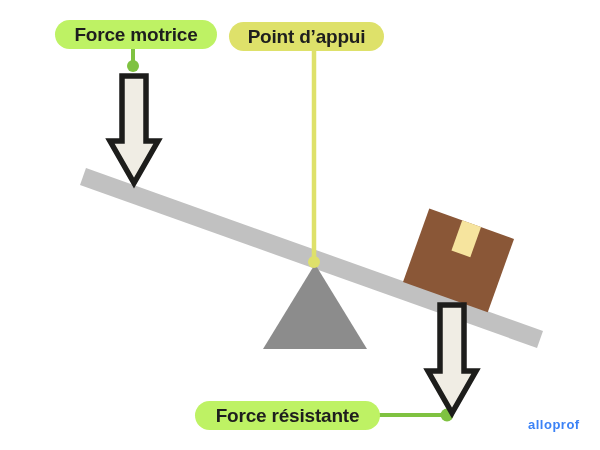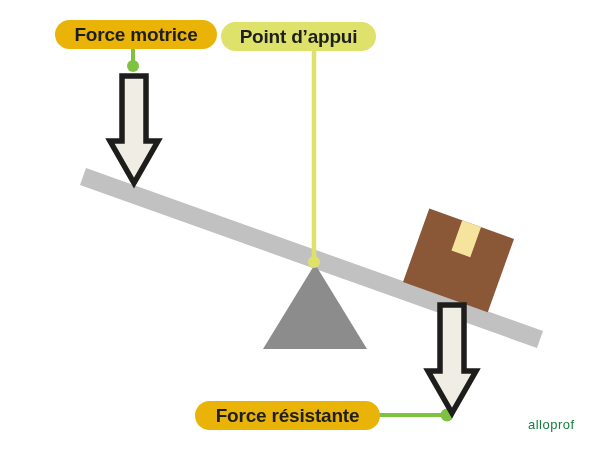--- a/index.html
+++ b/index.html
@@ -18,32 +18,32 @@
     align-items: center;
     justify-content: center;
     height: 29px;
     border-radius: 15px;
     font-size: 19px;
     font-weight: bold;
     color: #1E1E1E;
     white-space: nowrap;
     letter-spacing: -0.2px;
   }
-  .pill-green { background: #eab308; }
+  .pill-green { background: #bef264; }
   .pill-yellow { background: #DEE16A; }
   #pill-force-motrice { left: 55px; top: 20px; width: 162px; }
-  #pill-point-appui { left: 221px; top: 22px; width: 155px; }
+  #pill-point-appui { left: 229px; top: 22px; width: 155px; }
   #pill-force-resistante { left: 195px; top: 401px; width: 185px; }
   .watermark {
     position: absolute;
     left: 528px;
     top: 417px;
     font-size: 13px;
-    font-weight: normal;
-    color: #15803d;
+    font-weight: bold;
+    color: #3b82f6;
     letter-spacing: 0.5px;
   }
 </style>
 </head>
 <body>
 
 <div class="stage">
 
   <svg width="600" height="450" viewBox="0 0 600 450">
 

